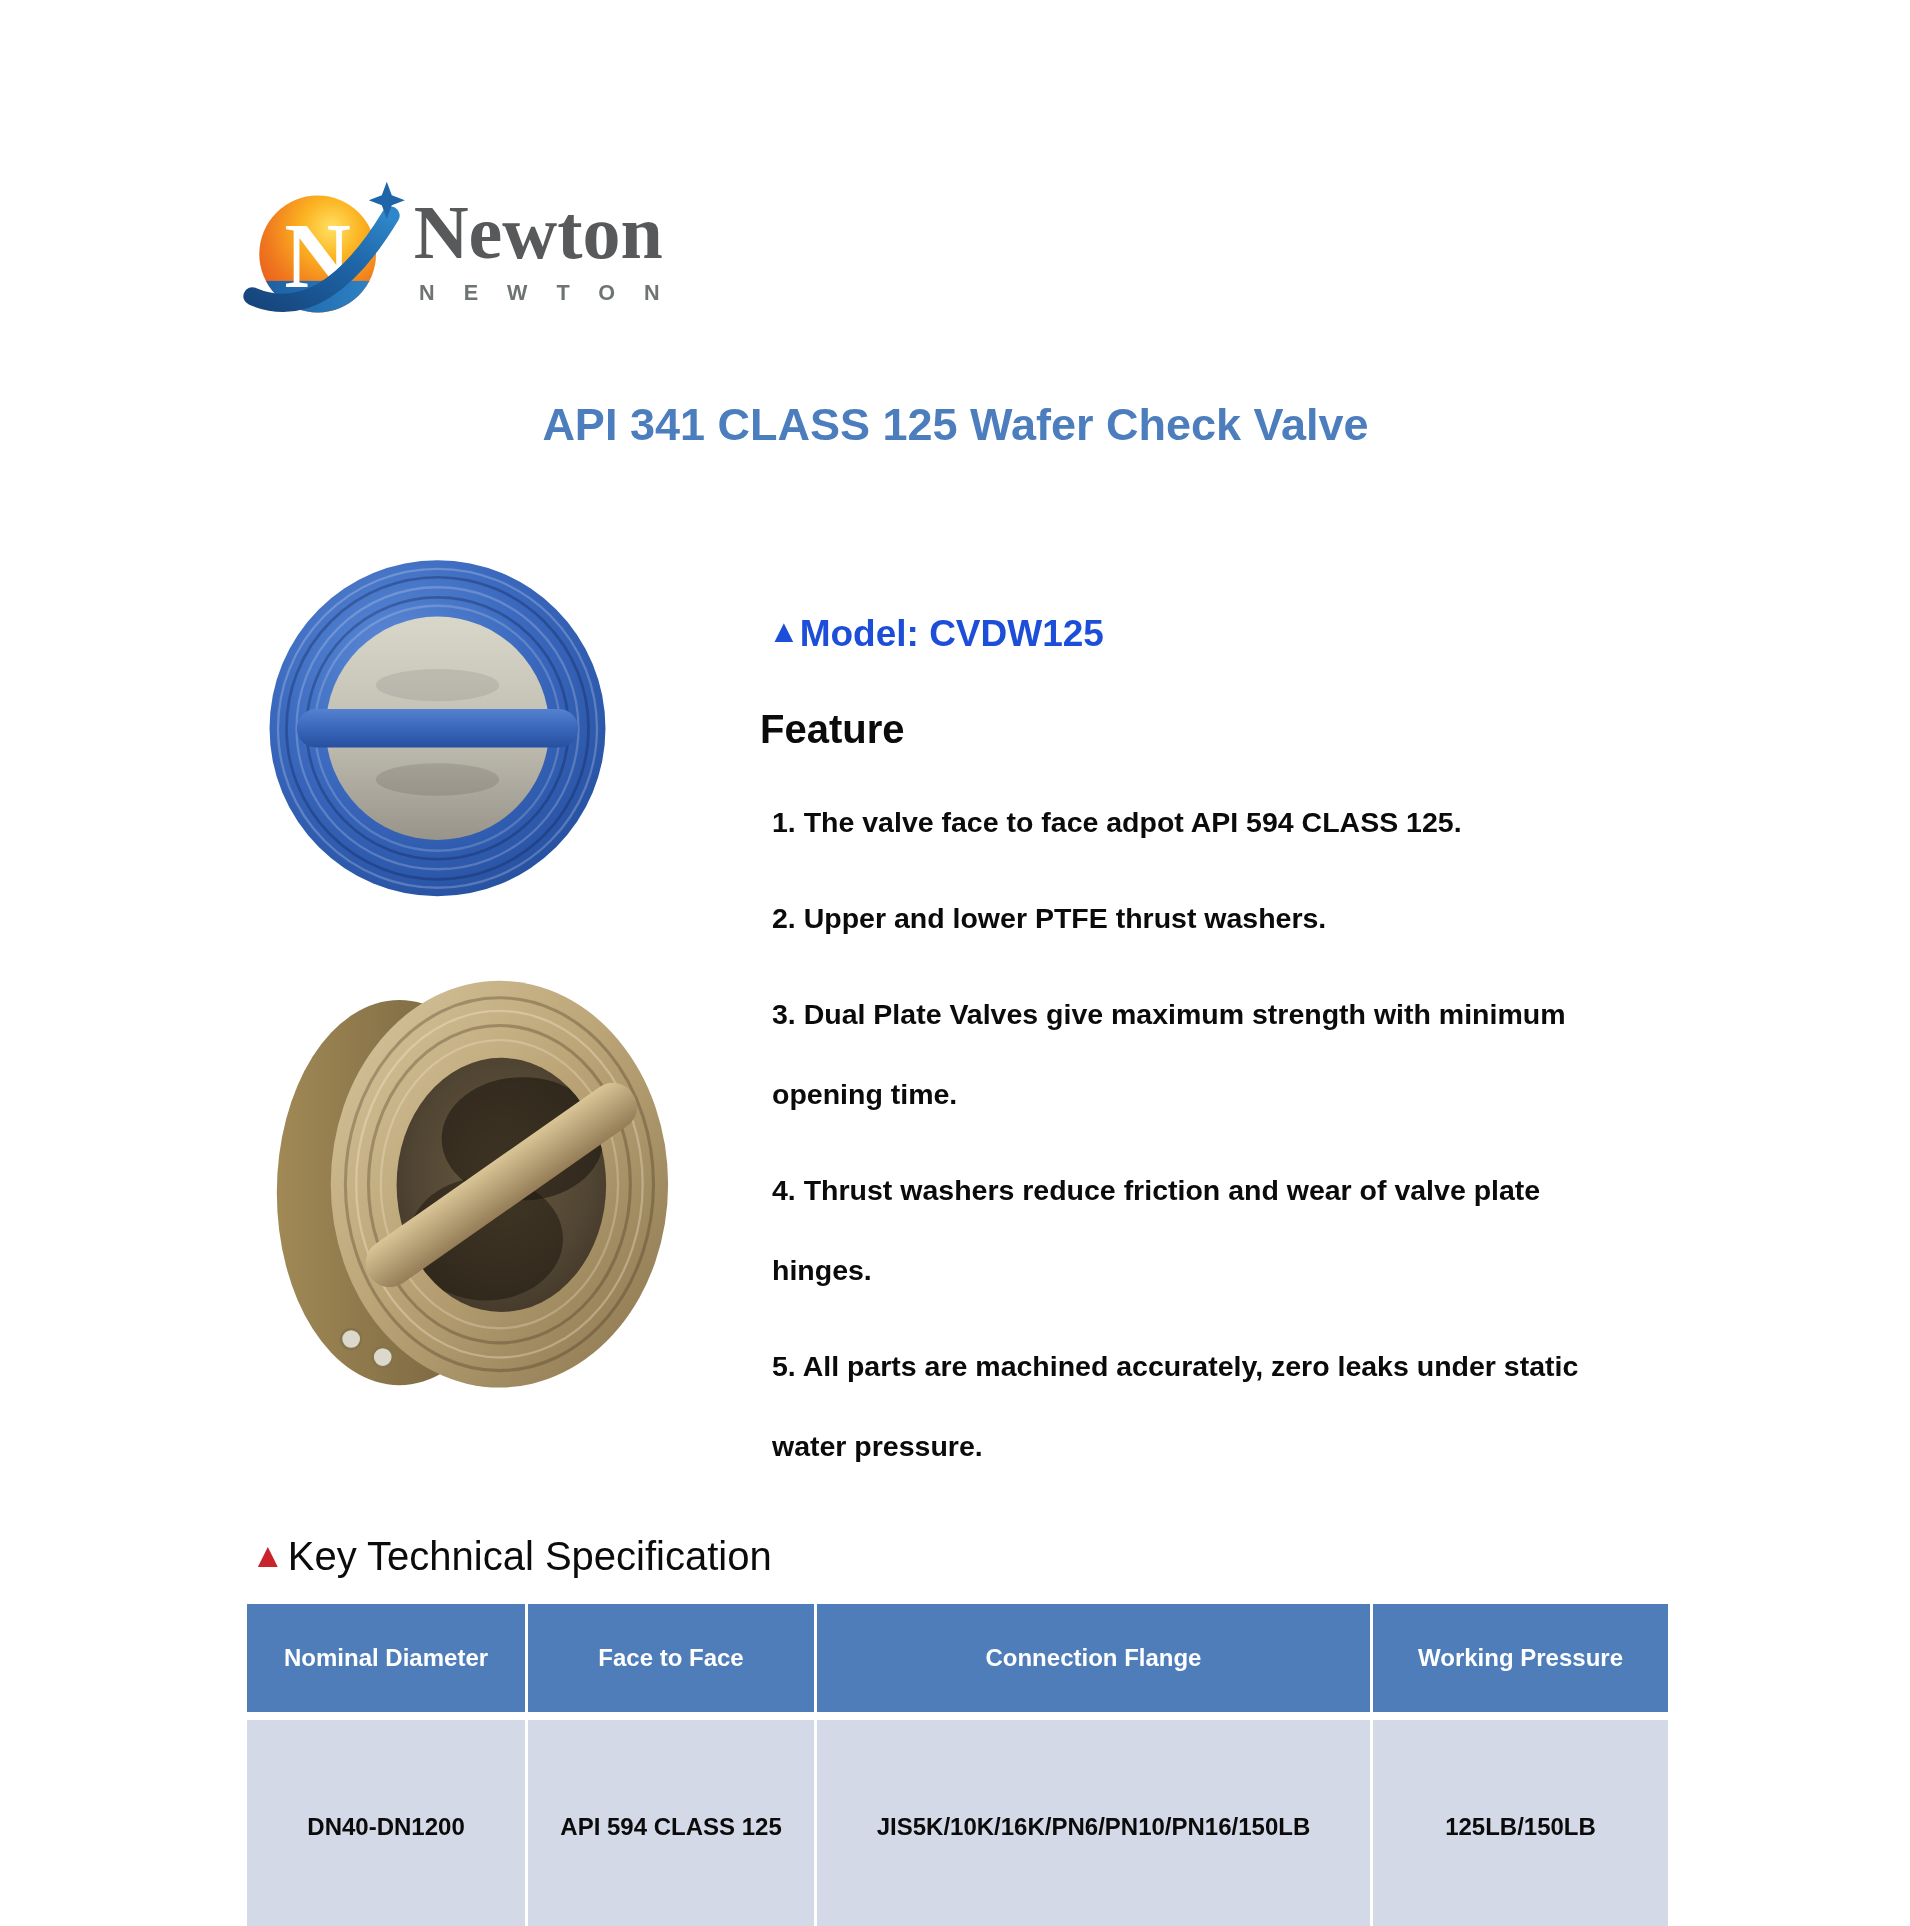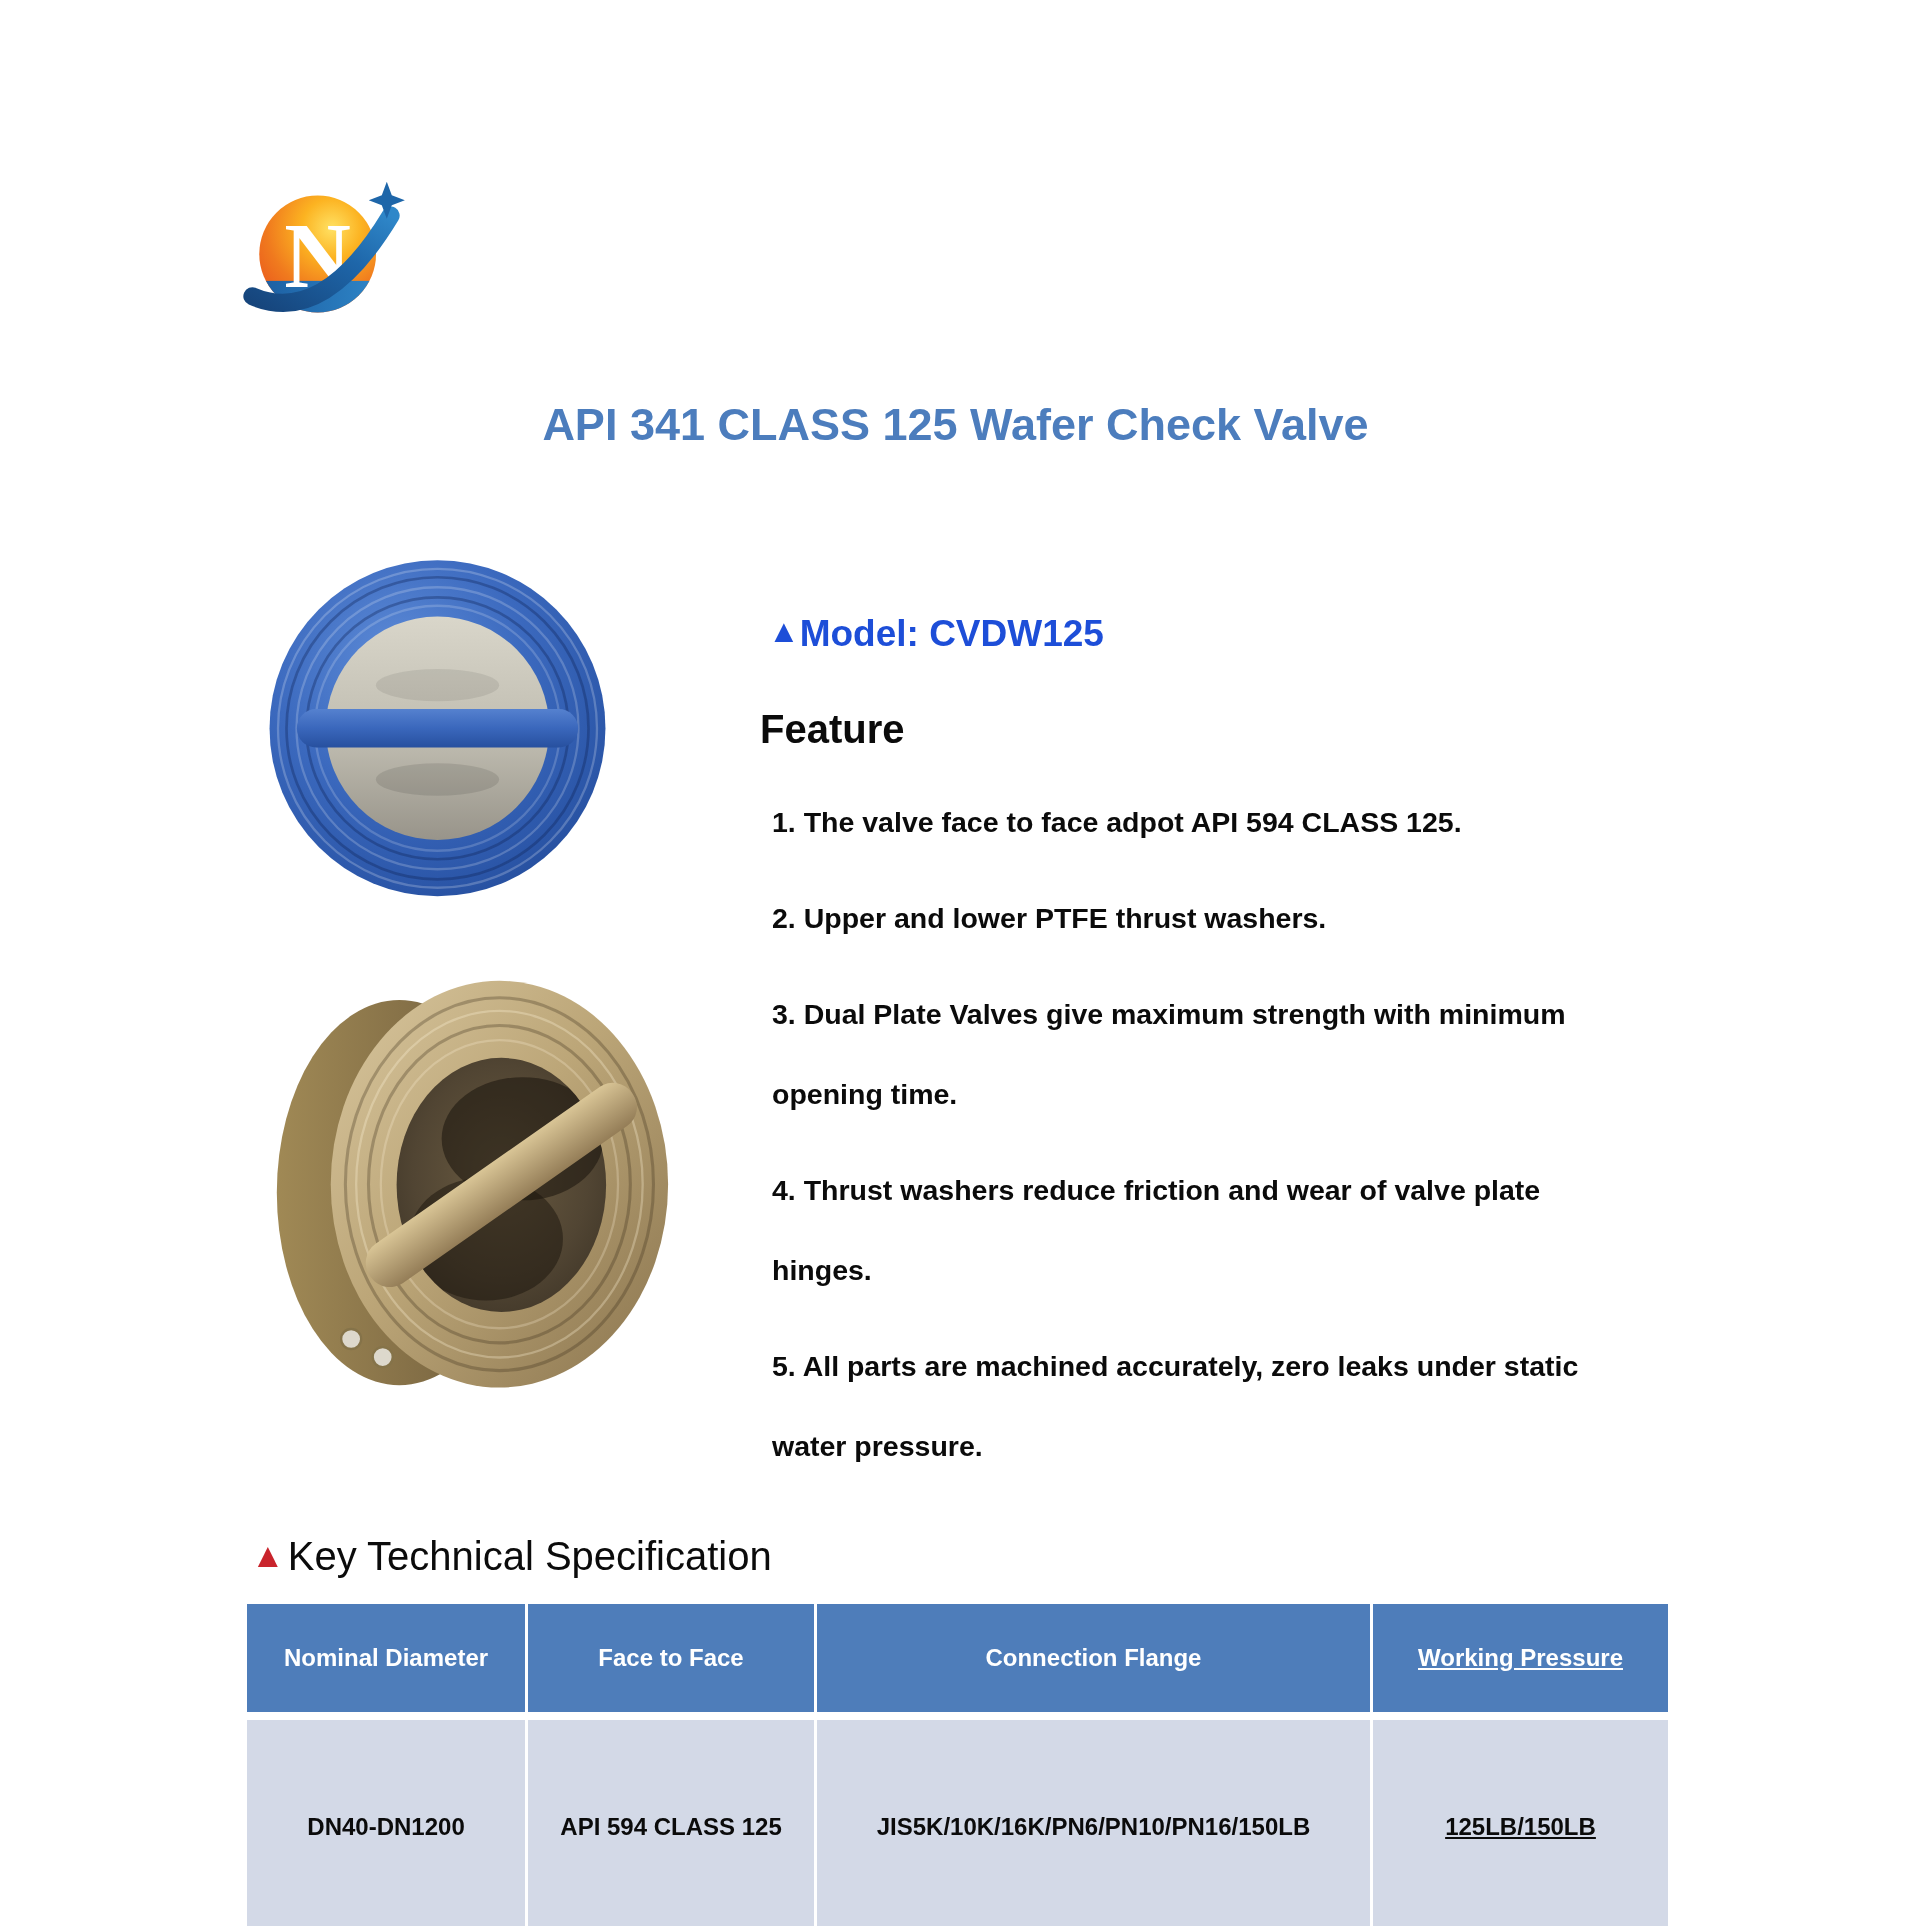--- a/index.html
+++ b/index.html
@@ -38,21 +38,21 @@
   .section-heading .tri{color:#C9242C;font-size:34px;vertical-align:3.1px;margin-right:3.1px;}
   #h-key{left:251px;top:1534px;}
 
   
   .tbl{position:absolute;left:247px;width:1421px;}
   #spec-table{top:1604px;}
   .trow{display:grid;}
   #spec-table .trow{grid-template-columns:730fr 750fr 1444fr 766fr;}
   .cell{display:flex;align-items:center;justify-content:center;text-align:center;
         font-weight:bold;border-right:3.9px solid #ffffff;white-space:pre-line;}
-  .trow .cell:last-child{border-right:none;text-decoration:underline;}
+  .trow .cell:last-child{border-right:none;}
   .thead .cell{background:#4E7DBA;color:#ffffff;}
   .tbody{margin-top:8px;}
   .tbody .cell{background:#D3D9E7;color:#0b0b0b;}
   #spec-table .thead .cell{height:108px;font-size:24px;}
   #spec-table .tbody .cell{height:213px;font-size:24px;}
 </style>
 </head>
 <body>
 
 <div class="page">
@@ -78,20 +78,24 @@
         <clipPath id="globeclip">
             <circle cx="210" cy="210" r="152"></circle>
           </clipPath>
       </defs>
       <circle cx="210" cy="210" r="152" fill="url(#globe)"></circle>
       <rect x="40" y="280" width="345" height="95" clip-path="url(#globeclip)" fill="url(#globebottom)"></rect>
       <text x="210" y="296" font-size="240" font-family="Liberation Serif, serif" font-weight="bold" text-anchor="middle" fill="#ffffff">N</text>
       <path d="M 40 320 Q 225 400 400 110" stroke="url(#swoosh)" stroke-width="47" fill="none" stroke-linecap="round"></path>
       <path d="M390 22 L403 57 L437 70 L403 83 L390 118 L377 83 L343 70 L377 57 Z" fill="#1E66A9"></path>
     </svg>
+    <div class="logo-text">
+      <div class="brand">Newton</div>
+      <div class="brand-sub">NEWTON</div>
+    </div>
   </header>
 
   <h1 class="title">API 341 CLASS 125 Wafer Check Valve</h1>
 
   <svg class="valve1" width="339" height="339" viewBox="0 0 880 880">
     <defs>
       <radialGradient id="bluebody" cx="38%" cy="30%" r="85%">
         <stop offset="0%" stop-color="#5E8CD8"></stop>
         <stop offset="45%" stop-color="#3B69BE"></stop>
         <stop offset="80%" stop-color="#2B56A8"></stop>

